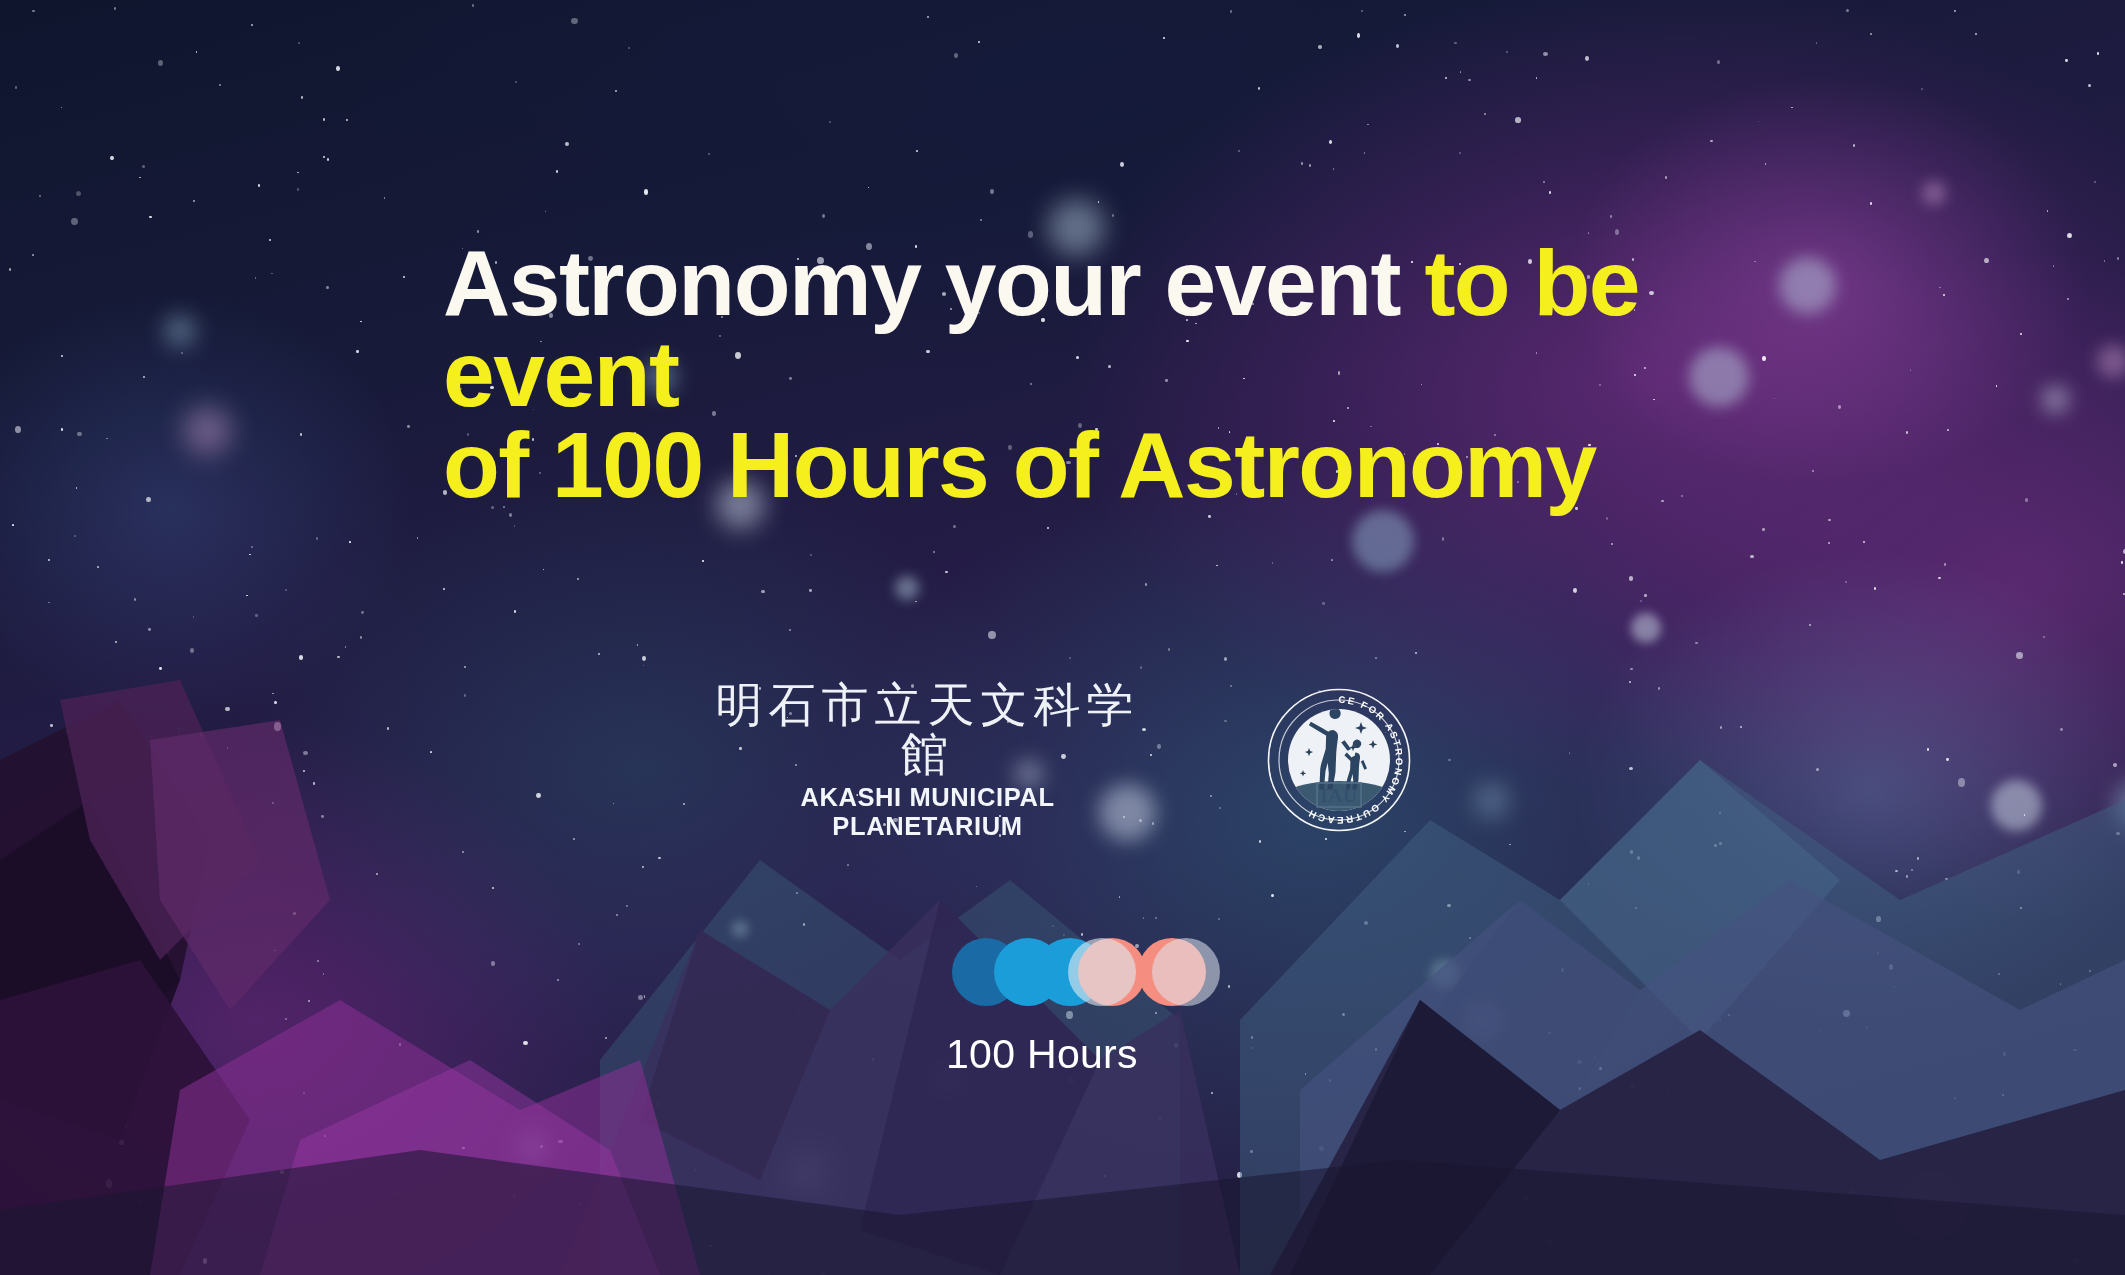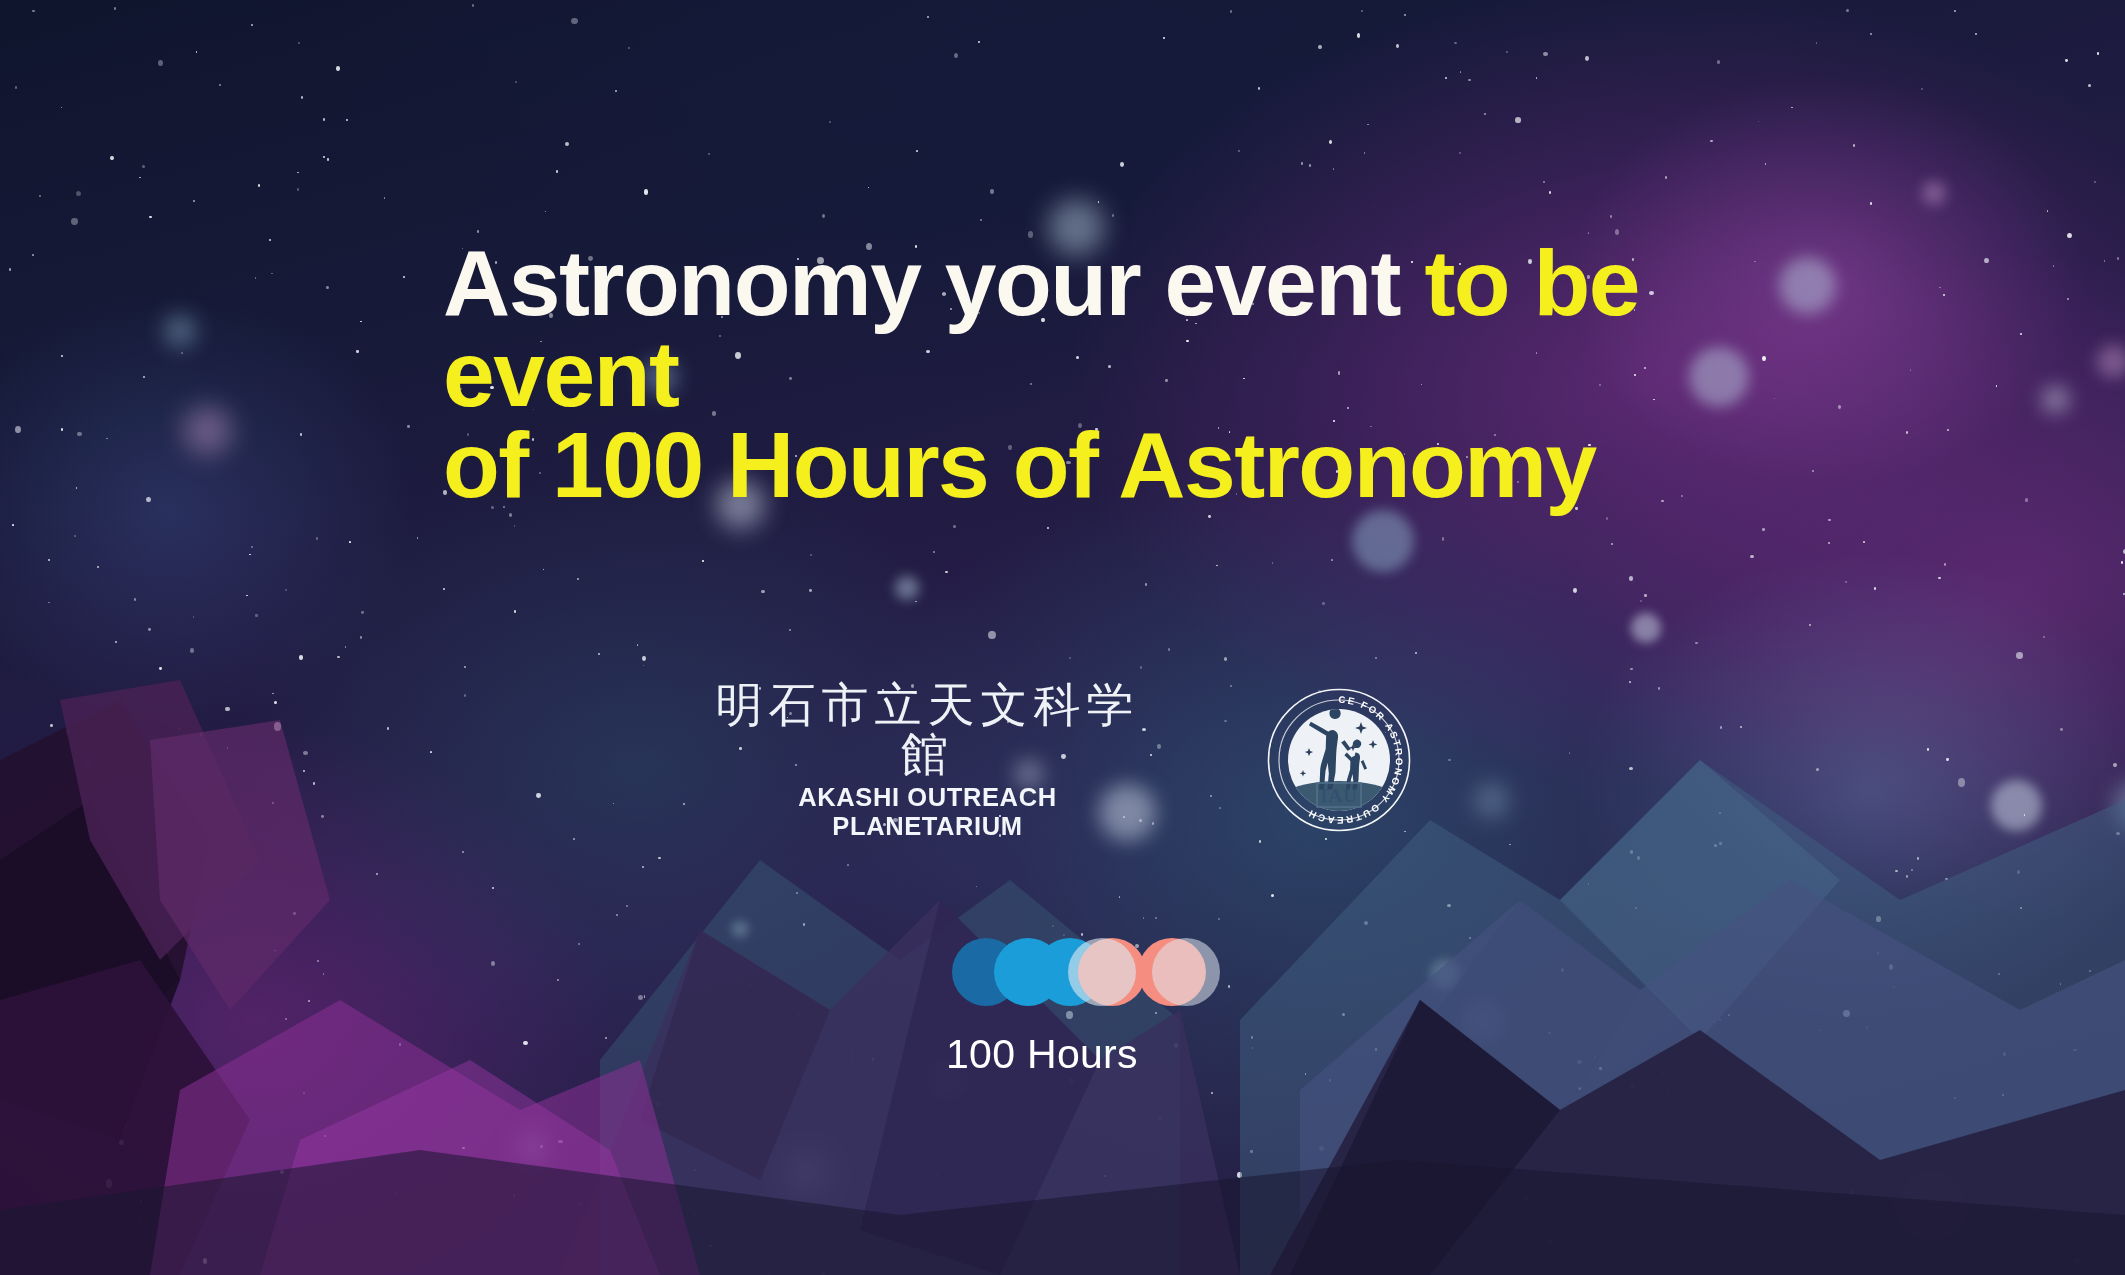--- a/index.html
+++ b/index.html
@@ -769,21 +769,21 @@
       <span class="hl-white">Astronomy your event</span><span class="hl-yellow"> to be event</span>
     </div>
     <div class="hl-yellow">of 100 Hours of Astronomy</div>
   </div>
 
   <div class="partners">
 
 
     <div class="akashi">
       <div class="akashi-jp">明石市立天文科学館</div>
-      <div class="akashi-en">AKASHI OUTREACH PLANETARIUM</div>
+      <div class="akashi-en">AKASHI MUNICIPAL PLANETARIUM</div>
     </div>
 
     <div class="iau">
       <svg width="148" height="148" viewBox="0 0 148 148">
         <defs>
           <path id="ringpath" d="M 74,74 m 0,-57 a 57,57 0 1,1 -0.1,0" fill="none"></path>
           <clipPath id="discclip">
               <circle cx="74" cy="74" r="51"></circle>
             </clipPath>
         </defs>

